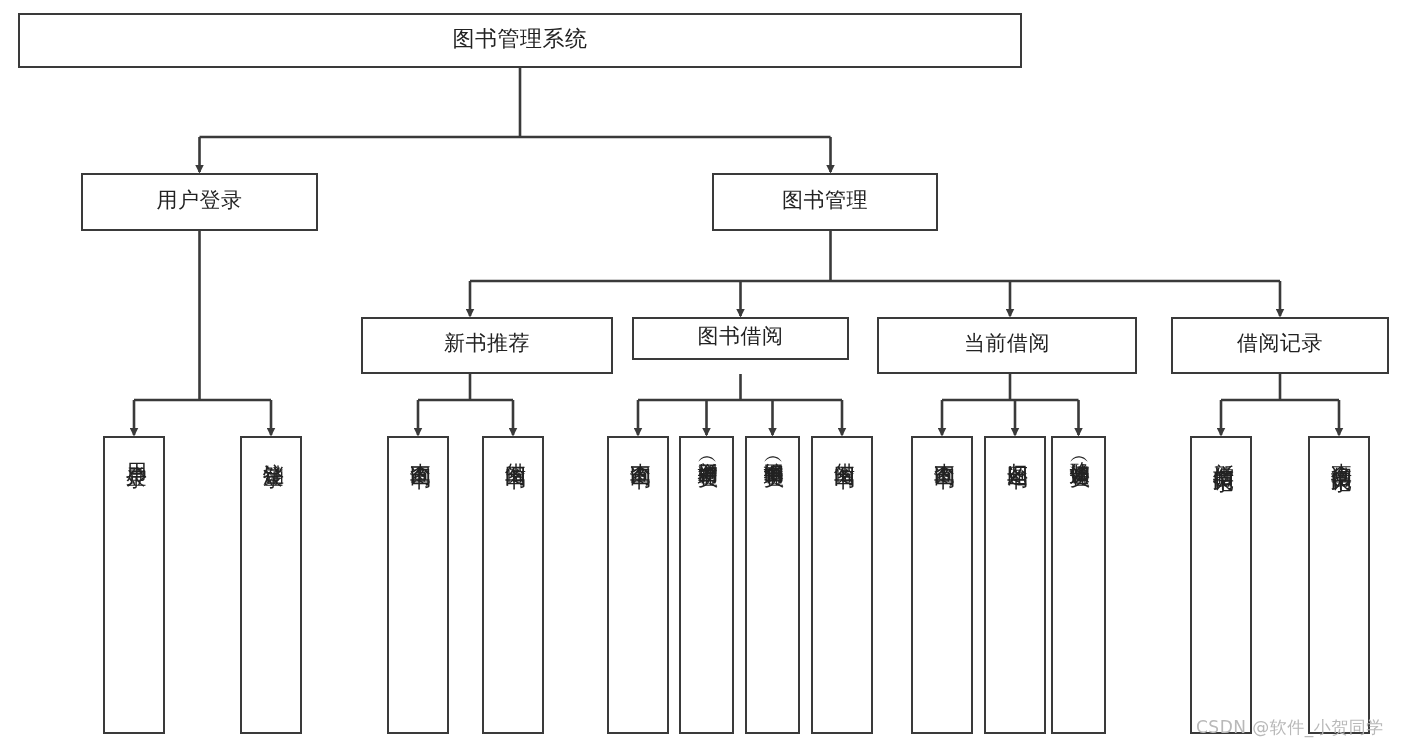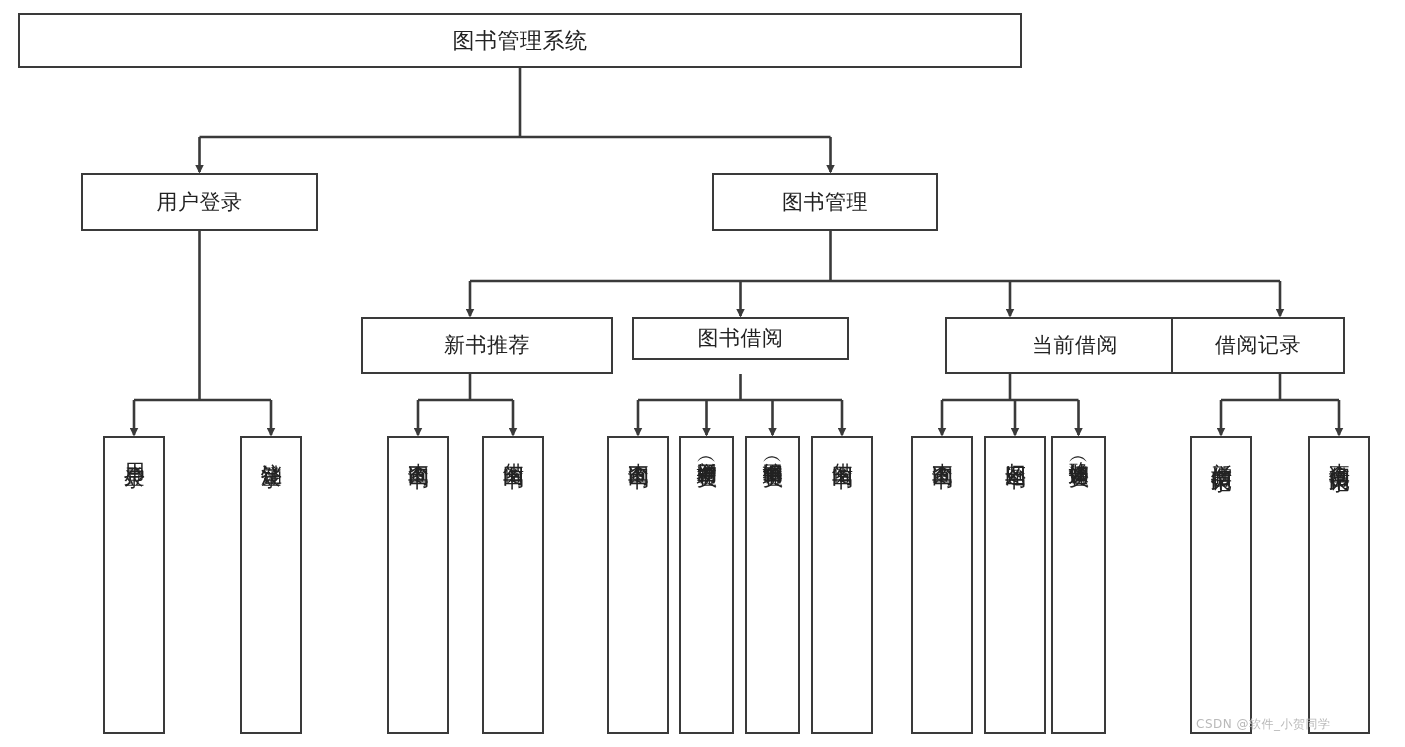--- a/index.html
+++ b/index.html
@@ -34,20 +34,21 @@
     display: flex;
     align-items: center;
     justify-content: center;
     color: #222222;
   }
   .node .label {
     display: block;
     text-align: left;
     line-height: 1.18;
     letter-spacing: 0.5px;
+    font-family: Liberation Mono, monospace;
   }
   
   .node.h .label {
     writing-mode: horizontal-tb;
     font-size: 21px;
   }
   .node.root .label { font-size: 22px; }
   
   .node.v {
     align-items: flex-start;
@@ -61,21 +62,21 @@
     letter-spacing: 2px;
     white-space: nowrap;
   }
   .node.v.tall .label {
     font-size: 20px;
     letter-spacing: 1px;
   }
   .watermark {
     position: absolute;
     color: #b9b9b9;
-    font-size: 12px;
+    font-size: 17px;
     white-space: nowrap;
     letter-spacing: 0.5px;
   }
 </style>
 </head>
 <body>
 
 <div id="canvas">
   <svg id="edges" viewBox="0 0 1405 747">
     <defs>
@@ -128,24 +129,24 @@
       </div>
       <div class="node h" style="left: 712px; top: 173px; width: 226px; height: 58px;">
         <span class="label">图书管理</span>
       </div>
       <div class="node h" style="left: 361px; top: 317px; width: 252px; height: 57px;">
         <span class="label">新书推荐</span>
       </div>
       <div class="node h" style="left: 632px; top: 317px; width: 217px; height: 43px;">
         <span class="label">图书借阅</span>
       </div>
-      <div class="node h" style="left: 945px; top: 317px; width: 260px; height: 57px;">
+      <div class="node h" style="left: 877px; top: 317px; width: 260px; height: 57px;">
         <span class="label">当前借阅</span>
       </div>
-      <div class="node h" style="left: 1171px; top: 317px; width: 174px; height: 57px;">
+      <div class="node h" style="left: 1171px; top: 317px; width: 218px; height: 57px;">
         <span class="label">借阅记录</span>
       </div>
       <div class="node v" style="left: 103px; top: 436px; width: 62px; height: 298px;">
         <span class="label">用户登录</span>
       </div>
       <div class="node v" style="left: 240px; top: 436px; width: 62px; height: 298px;">
         <span class="label">注销登录</span>
       </div>
       <div class="node v" style="left: 387px; top: 436px; width: 62px; height: 298px;">
         <span class="label">查询图书</span>

